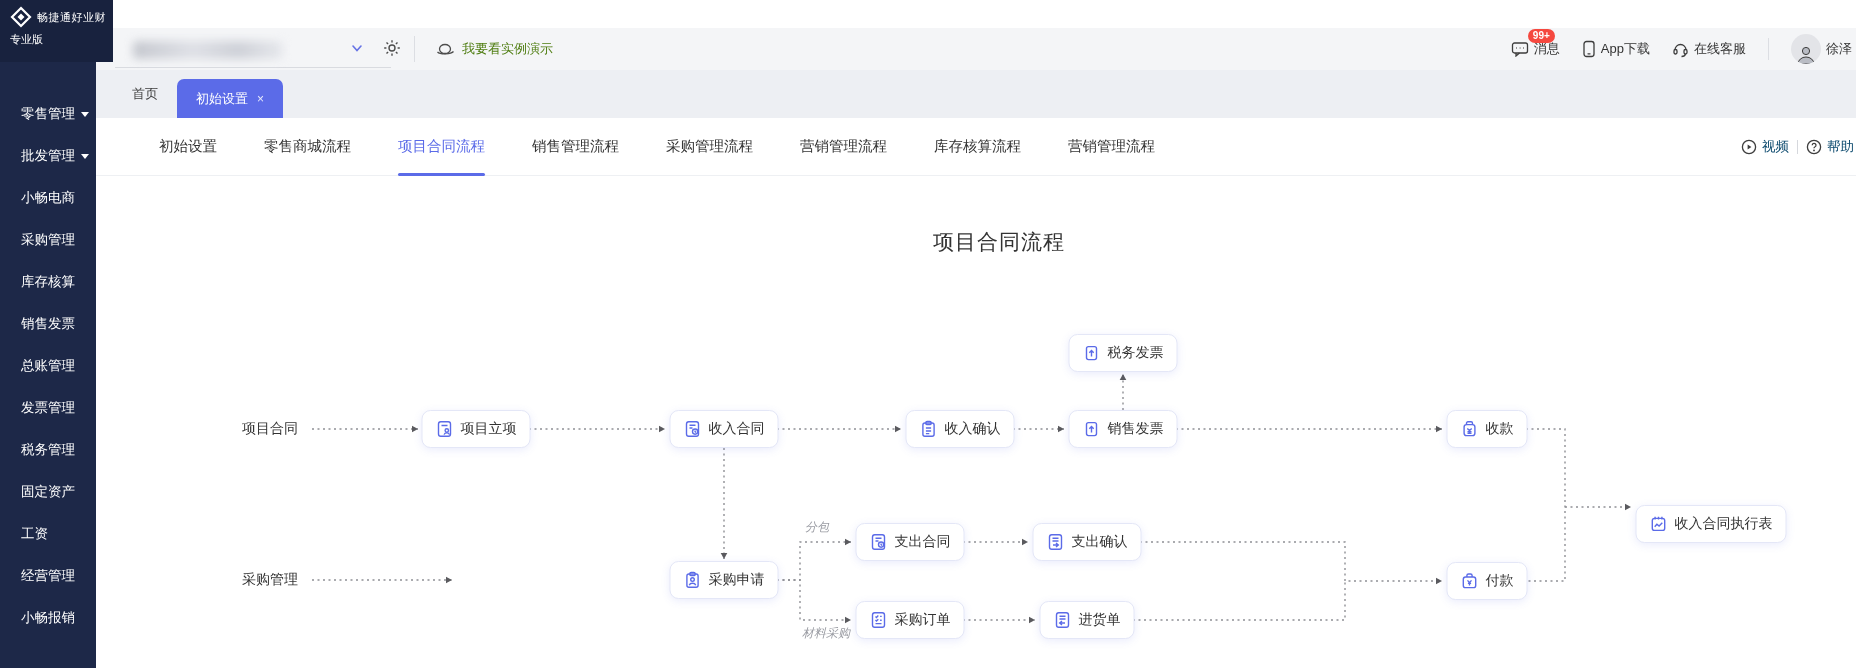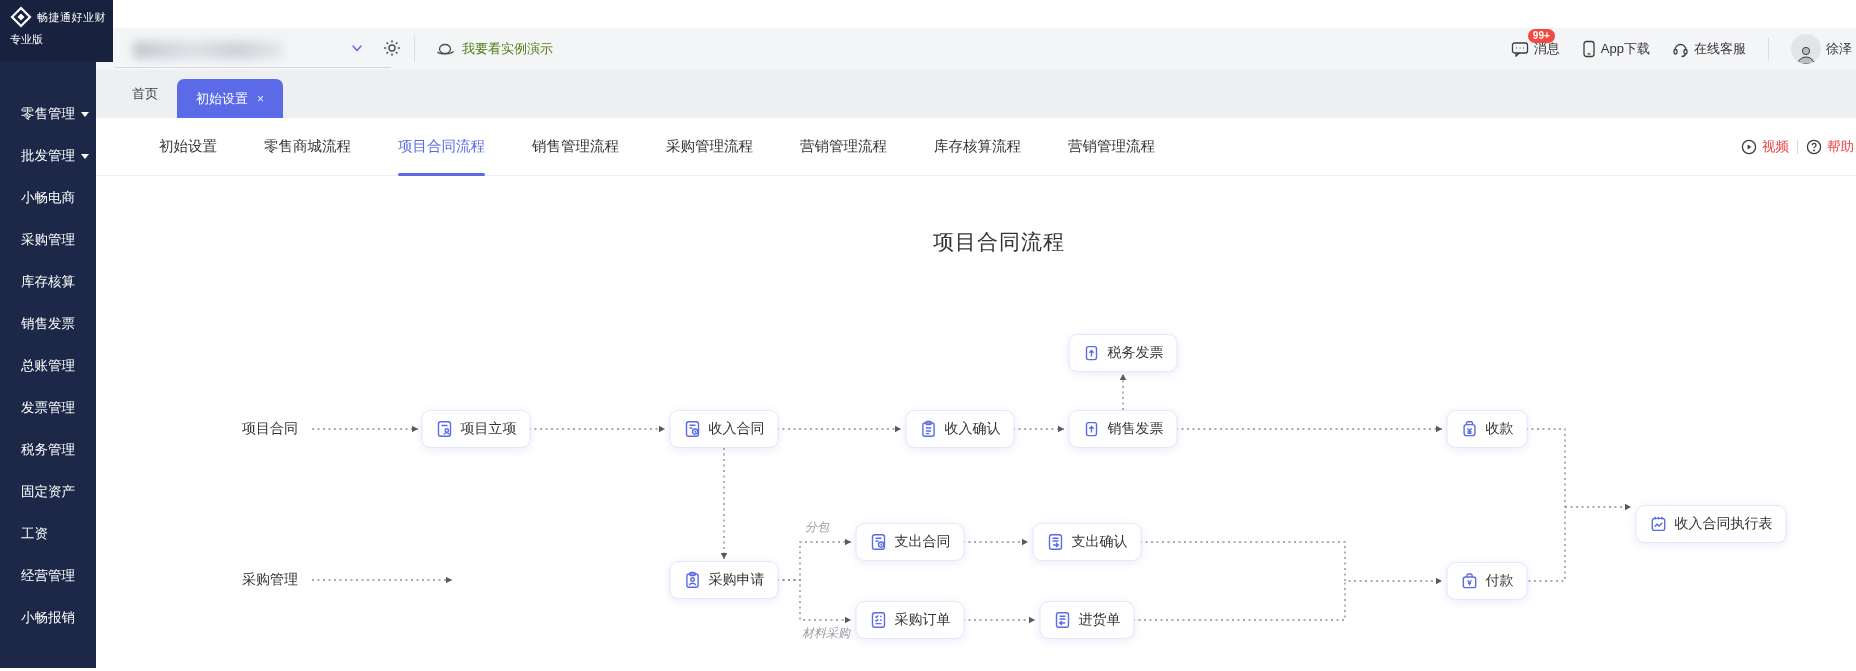--- a/index.html
+++ b/index.html
@@ -46,21 +46,21 @@
   .side-items { position:absolute; left:0; top:68px; width:96px; }
   .side-item { height:42px; display:flex; align-items:center; padding-left:21px; color:#fff; font-size:13.5px; cursor:pointer; white-space:nowrap; position:relative; }
   .side-caret { position:absolute; right:7px; width:0; height:0; border-left:4.5px solid transparent; border-right:4.5px solid transparent; border-top:5px solid #fff; }
 
   
   .content { position:absolute; left:96px; top:118px; width:1760px; height:553px; background:#fff; }
   .sec-tabs { position:absolute; left:0; top:0; width:1760px; height:58px; border-bottom:1px solid #eef0f3; display:flex; align-items:center; padding-left:63px; gap:47px; }
   .sec-tab { font-size:14.5px; color:#333; cursor:pointer; position:relative; height:58px; display:flex; align-items:center; white-space:nowrap; }
   .sec-tab.active { color:#5b6be8; }
   .sec-tab.active::after { content:""; position:absolute; left:0; right:0; bottom:0; height:3px; background:#5b6be8; border-radius:2px; }
-  .sec-actions { position:absolute; right:2px; top:0; height:58px; display:flex; align-items:center; gap:8px; font-size:13.5px; color:#ef4444; white-space:nowrap; }
+  .sec-actions { position:absolute; right:2px; top:0; height:58px; display:flex; align-items:center; gap:8px; font-size:13.5px; color:#0c4a6e; white-space:nowrap; }
   .sec-action { display:flex; align-items:center; gap:5px; cursor:pointer; }
   .sec-actions svg { stroke:#3d3d3d; }
   .sec-vdiv { width:1px; height:14px; background:#d6d8dd; }
 
   
   .flow { position:absolute; left:0; top:58px; width:1760px; height:495px; }
   .flow-title { position:absolute; left:903px; top:52px; transform:translateX(-50%); font-size:21px; color:#333; font-weight:500; letter-spacing:1px; }
   .edge-svg { position:absolute; left:0; top:0; width:1760px; height:495px; }
   .flow-node { position:absolute; transform:translate(-50%,-50%); height:38px; display:inline-flex; align-items:center; gap:7px; padding:0 13px; background:#fff; border:1px solid #e4e7f7; border-radius:9px; box-shadow:0 2px 8px rgba(91,107,232,.13); font-size:14px; color:#333; cursor:pointer; white-space:nowrap; z-index:2; }
   .flow-node svg { stroke:#5b6be8; flex:0 0 auto; }

